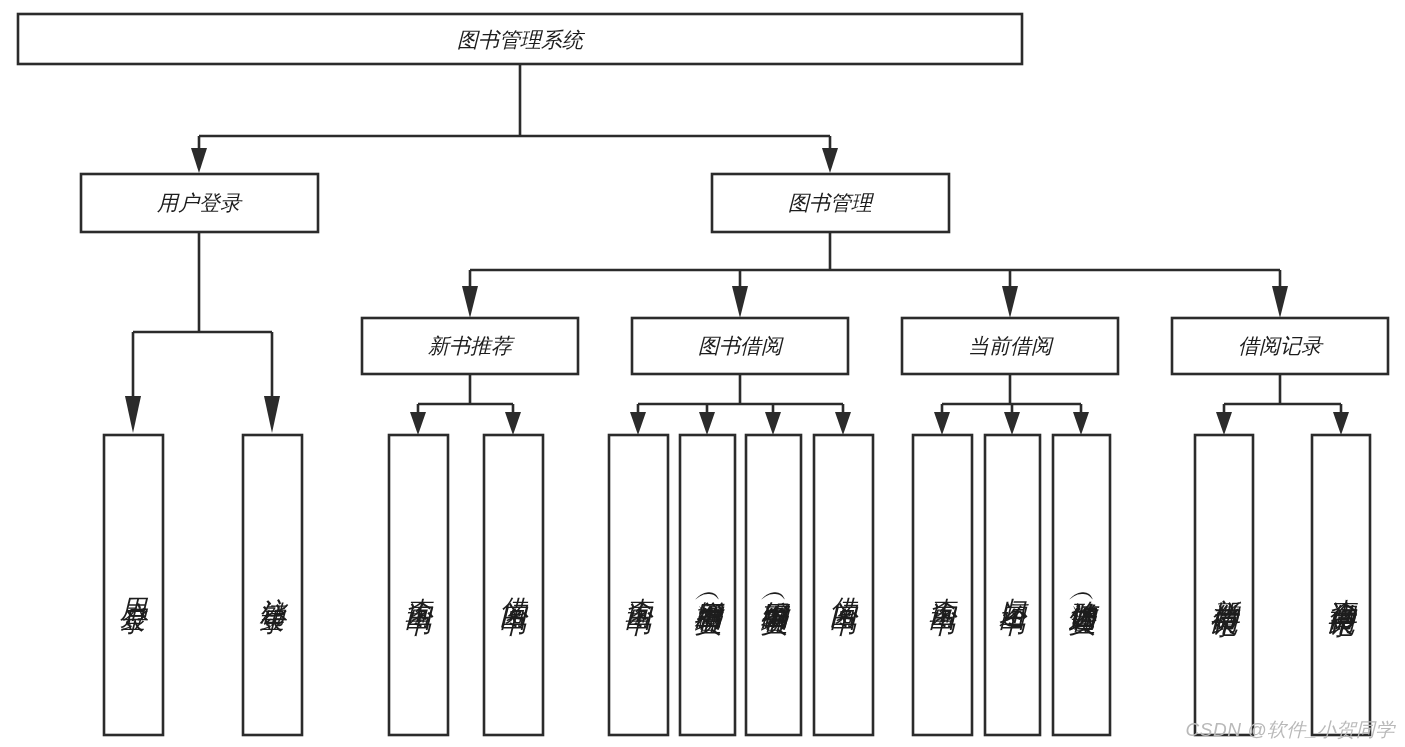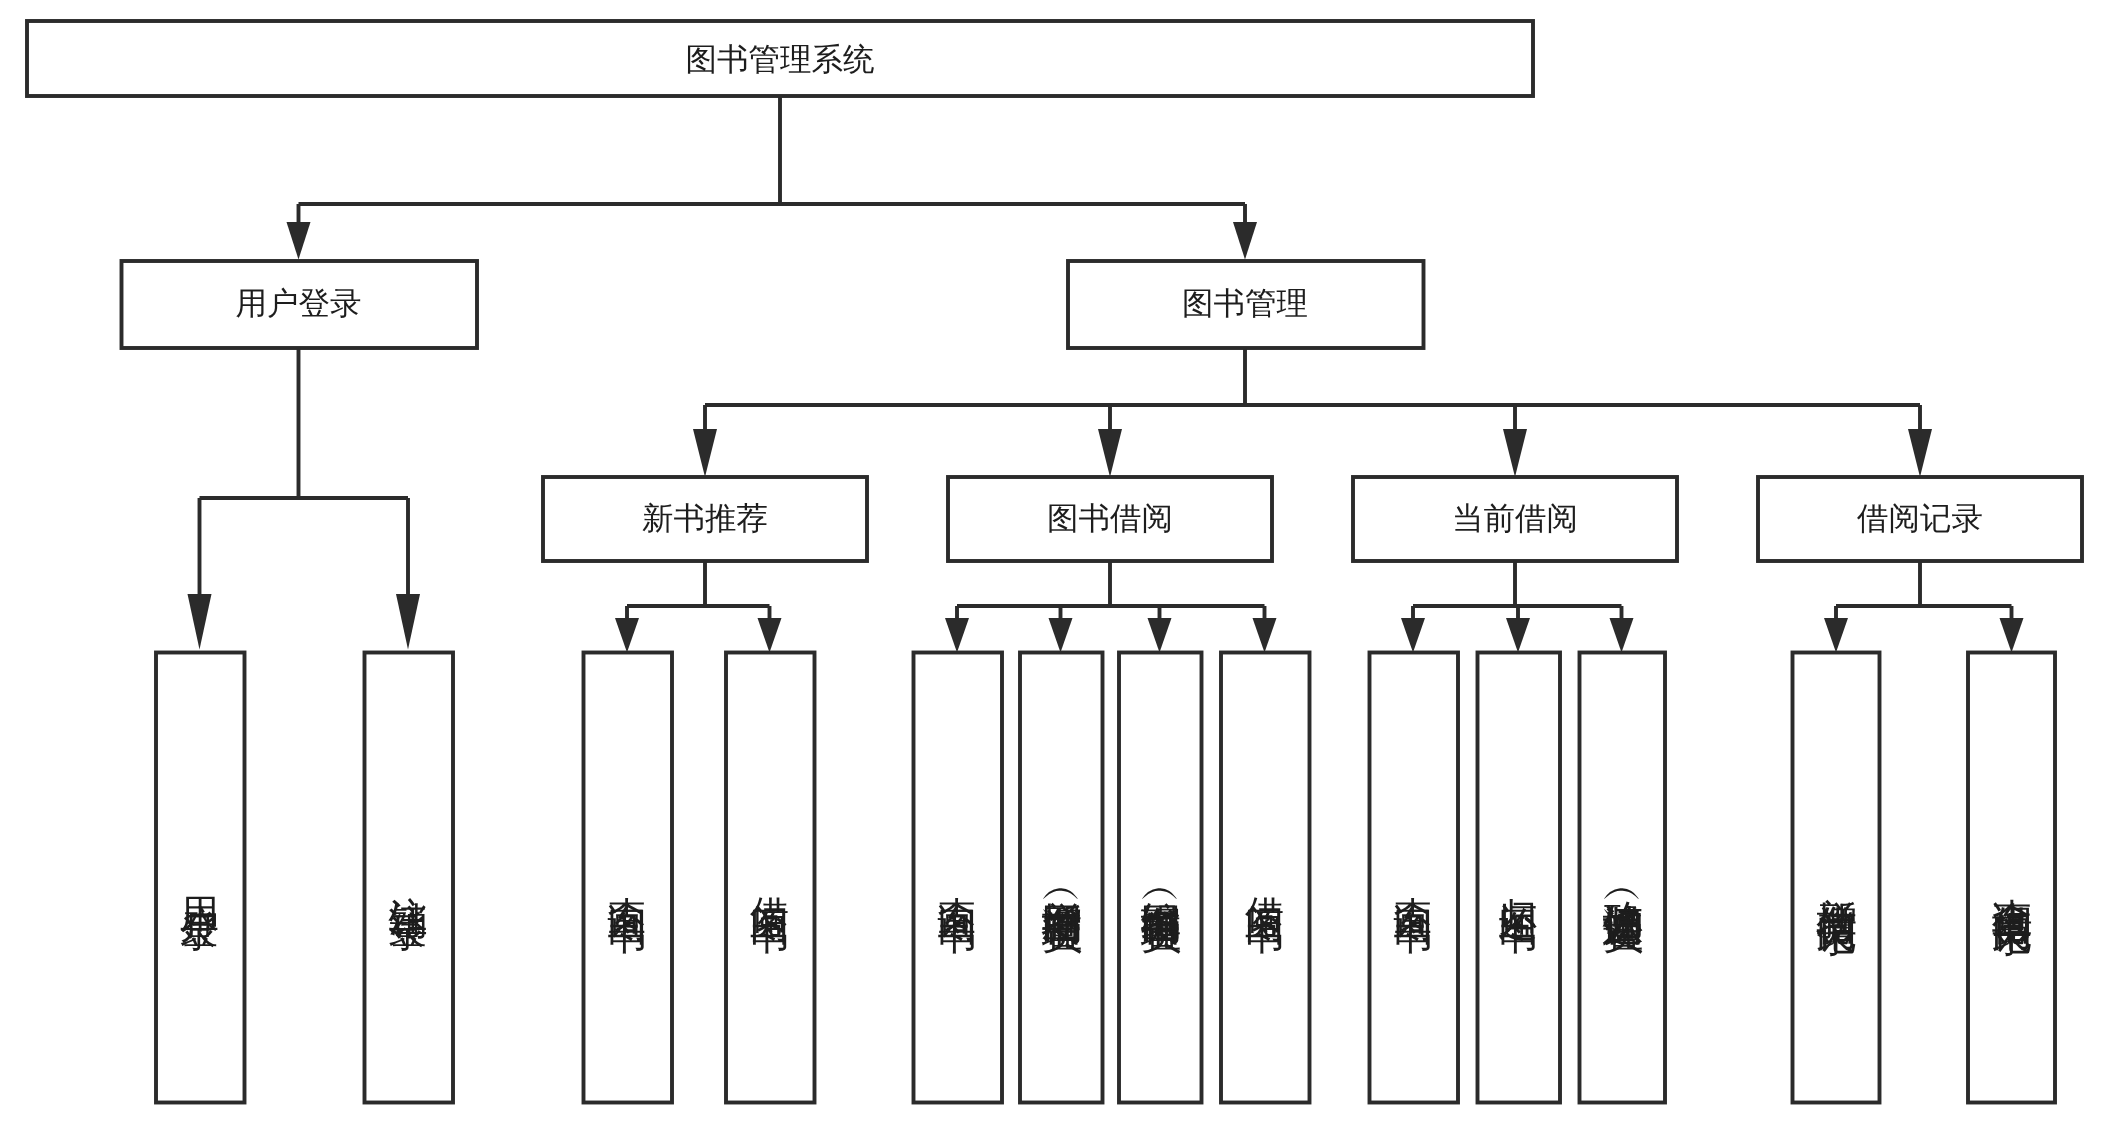--- a/index.html
+++ b/index.html
@@ -13,20 +13,21 @@
     font-family: "Liberation Sans", "DejaVu Sans", sans-serif;
     overflow: hidden;
     position: relative;
   }
   #diagram-root {
     position: absolute;
     left: 0;
     top: 0;
     width: 1405px;
     height: 747px;
+    font-style: italic;
   }
   svg.flow {
     display: block;
     width: 1405px;
     height: 747px;
   }
   .node-rect {
     fill: #ffffff;
     stroke: #2b2b2b;
     stroke-width: 2.6;
@@ -276,13 +277,14 @@
 
     <g>
       <rect class="node-rect" x="1312" y="435" width="58" height="300"></rect>
       <foreignObject class="vlabel-fo" x="1312" y="435" width="58" height="300">
         <div xmlns="http://www.w3.org/1999/xhtml" class="vtext" style="font-size:27px;letter-spacing:0.10em;">查询借阅记录</div>
       </foreignObject>
     </g>
 
   </svg>
 
+  <div class="watermark">CSDN @软件_小贺同学</div>
 </div>
 
 </body></html>

